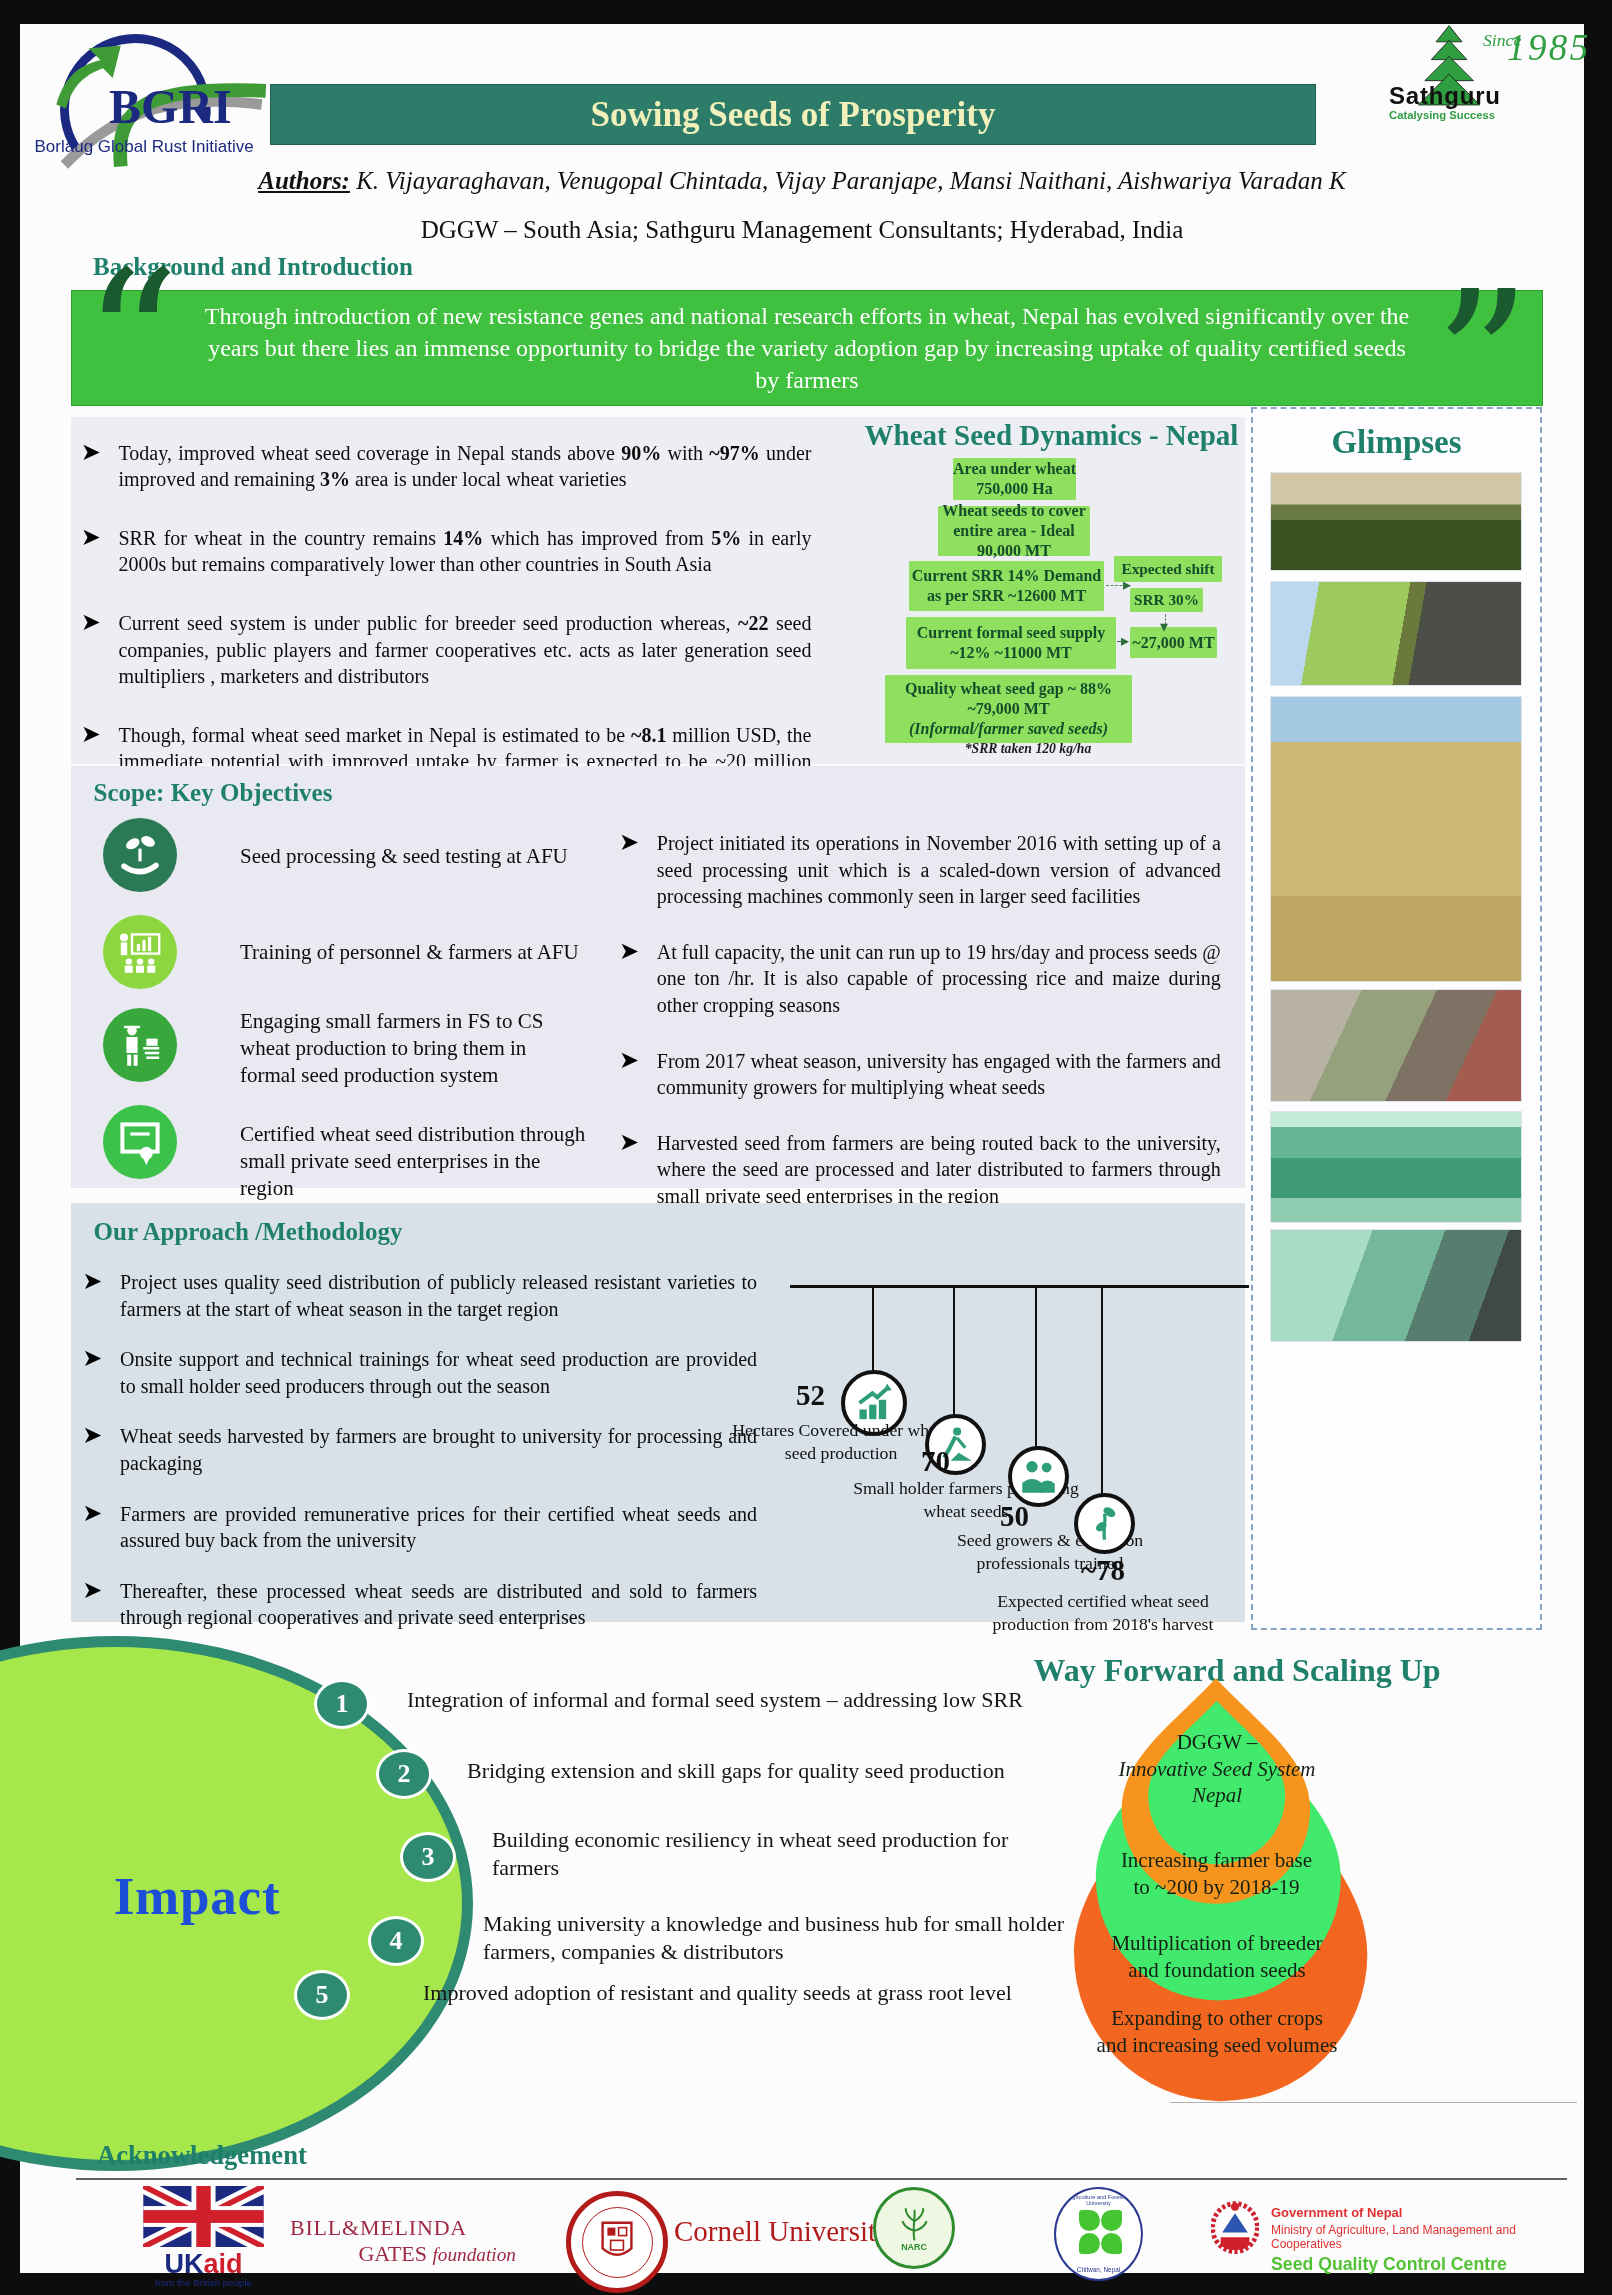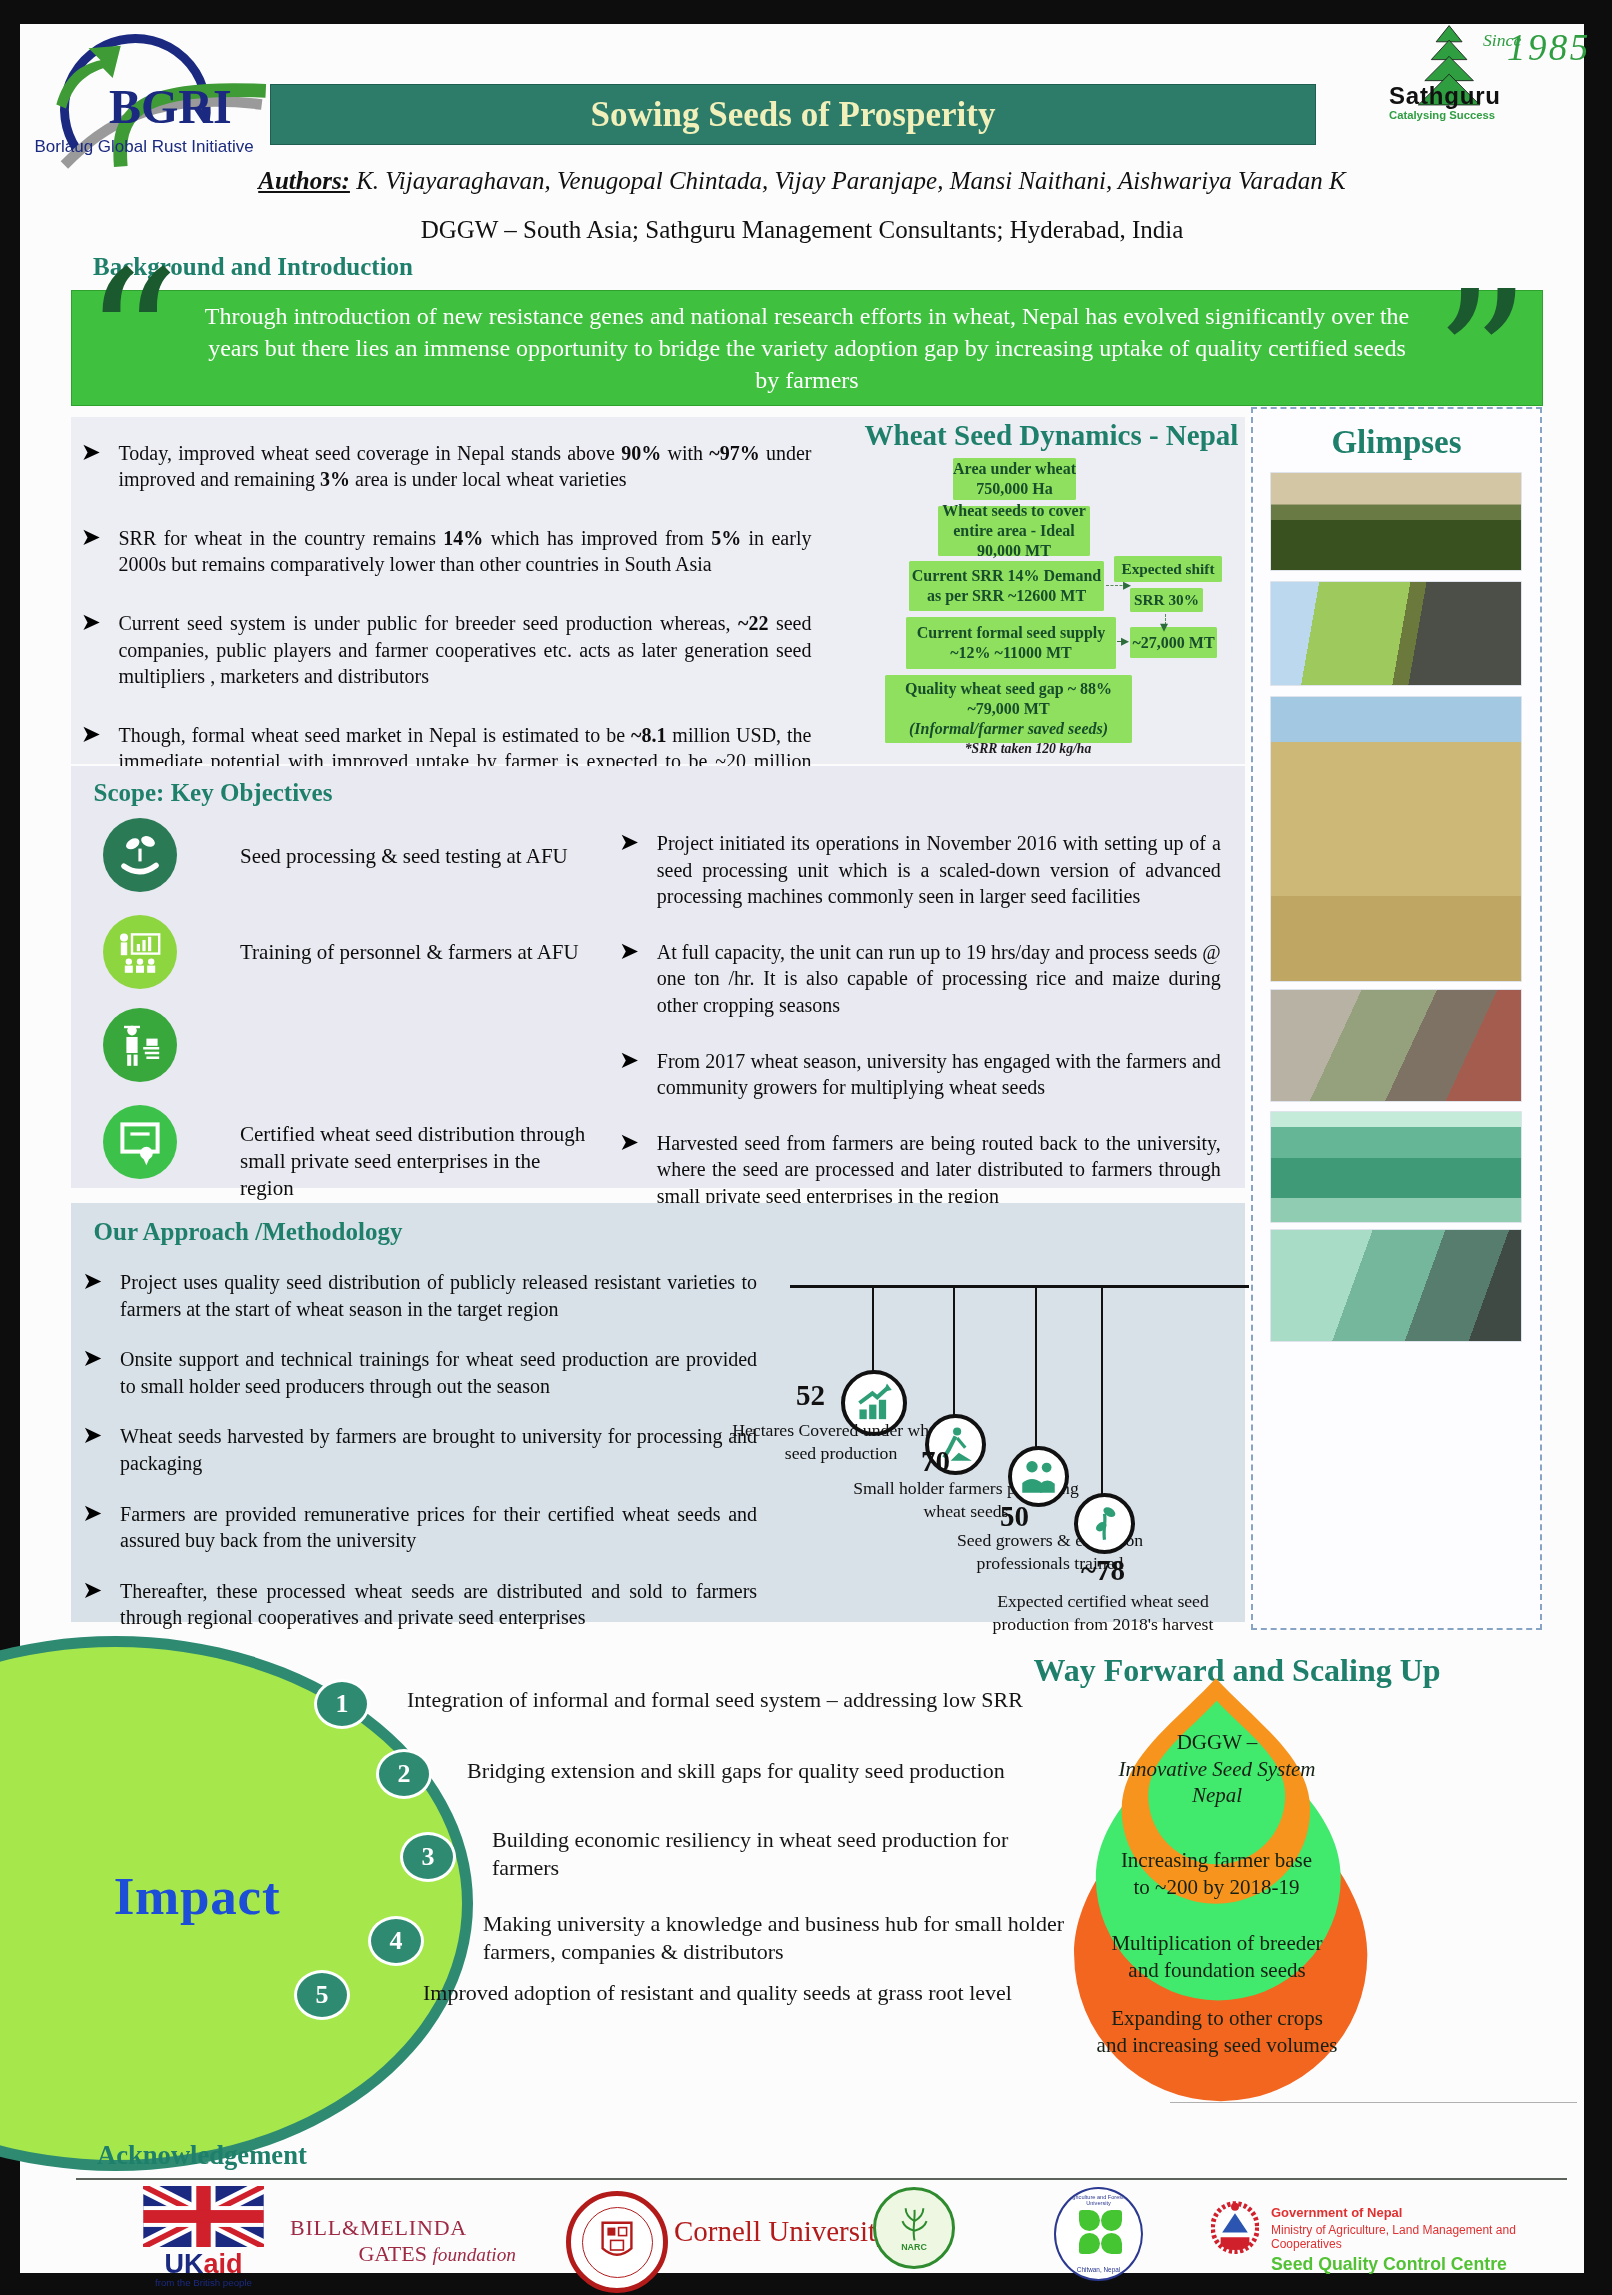--- a/index.html
+++ b/index.html
@@ -205,20 +205,21 @@
       <svg width="48" height="48" viewBox="0 0 60 60">
             <circle cx="20" cy="12" r="6" fill="#fff"></circle>
             <rect x="10" y="6" width="20" height="3" fill="#fff"></rect>
             <rect x="13" y="20" width="14" height="20" fill="#fff"></rect>
             <rect x="14" y="42" width="5" height="14" fill="#fff"></rect>
             <rect x="22" y="42" width="5" height="14" fill="#fff"></rect>
             <path d="M34 34 h20 M36 40 h18 M38 46 h16" stroke="#fff" stroke-width="3"></path>
             <rect x="38" y="22" width="14" height="9" fill="#fff"></rect>
           </svg>
     </div>
+    <div class="obj-tx" style="left:169px;top:242px;width:347px;">Engaging small farmers in FS to CS wheat production to bring them in formal seed production system</div>
 
     <div class="obj-ic" style="left:32px;top:339px;background:#3cc24a;">
       <svg width="48" height="48" viewBox="0 0 60 60">
             <rect x="8" y="8" width="44" height="34" fill="none" stroke="#fff" stroke-width="5"></rect>
             <rect x="18" y="18" width="24" height="4" fill="#fff"></rect>
             <circle cx="38" cy="44" r="8" fill="#fff"></circle>
             <polygon points="34,50 42,50 38,59" fill="#fff"></polygon>
           </svg>
     </div>
     <div class="obj-tx" style="left:169px;top:355px;width:347px;">Certified wheat seed distribution through small private seed enterprises in the region</div>

